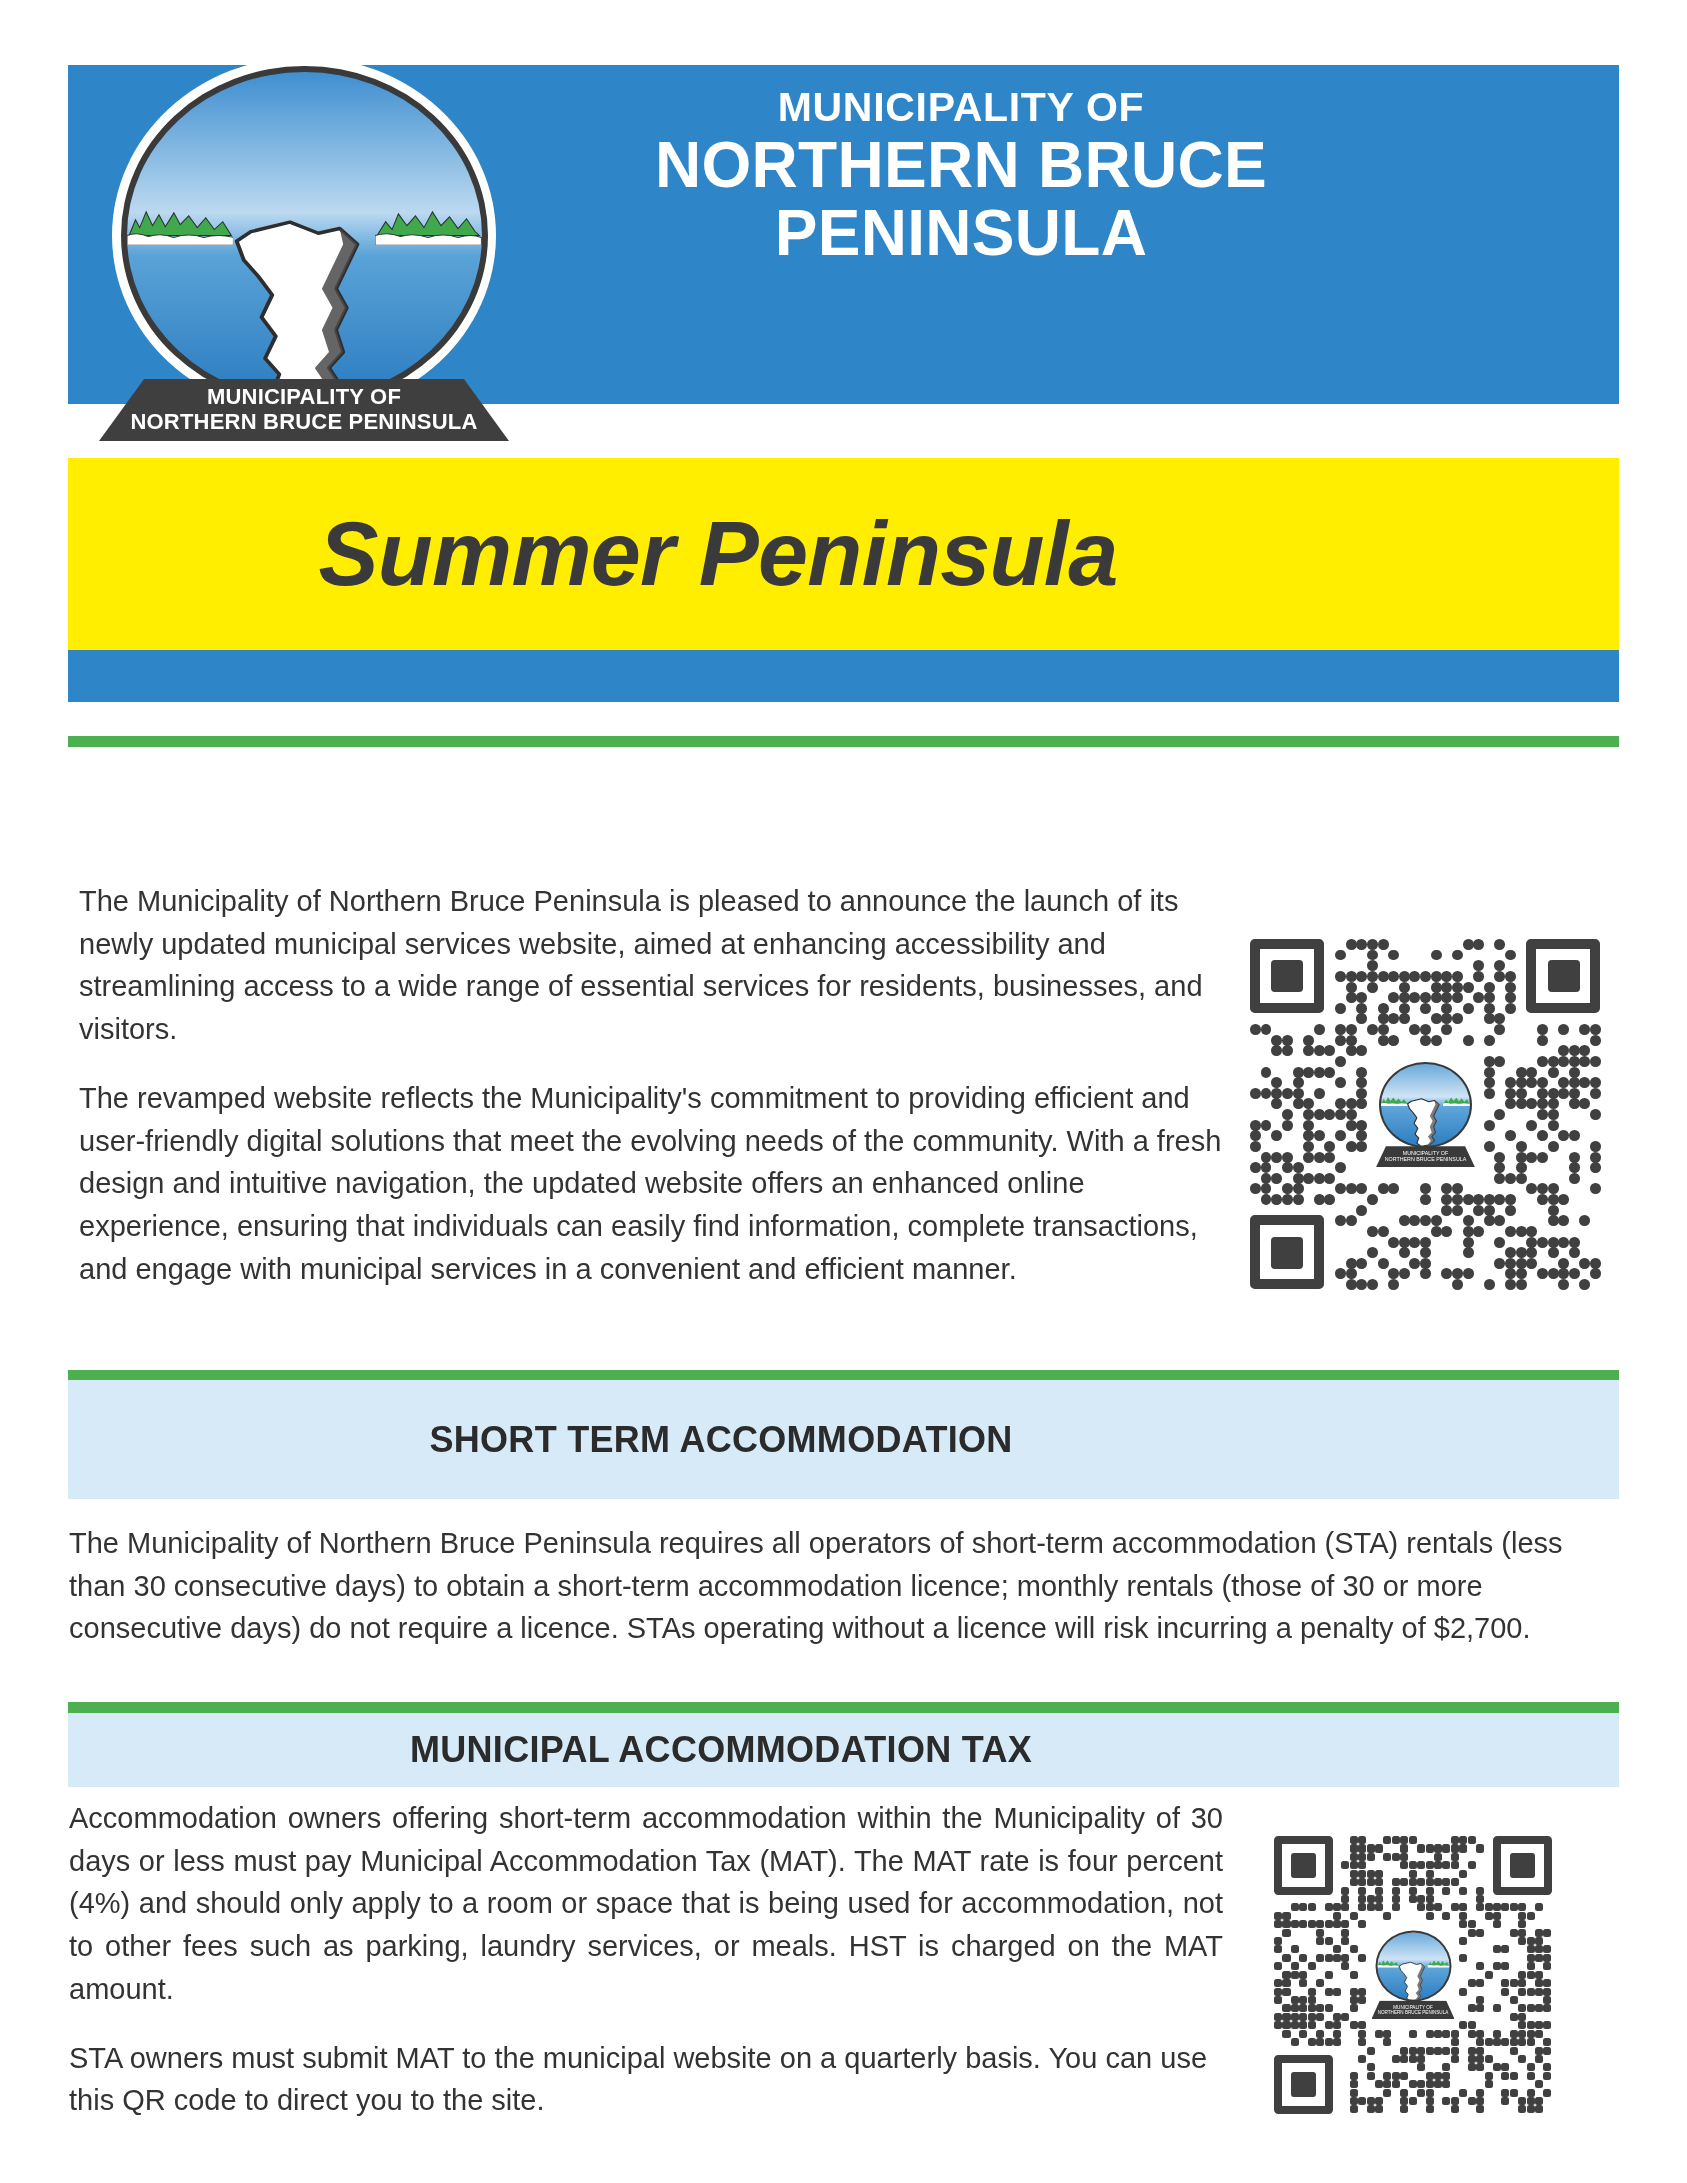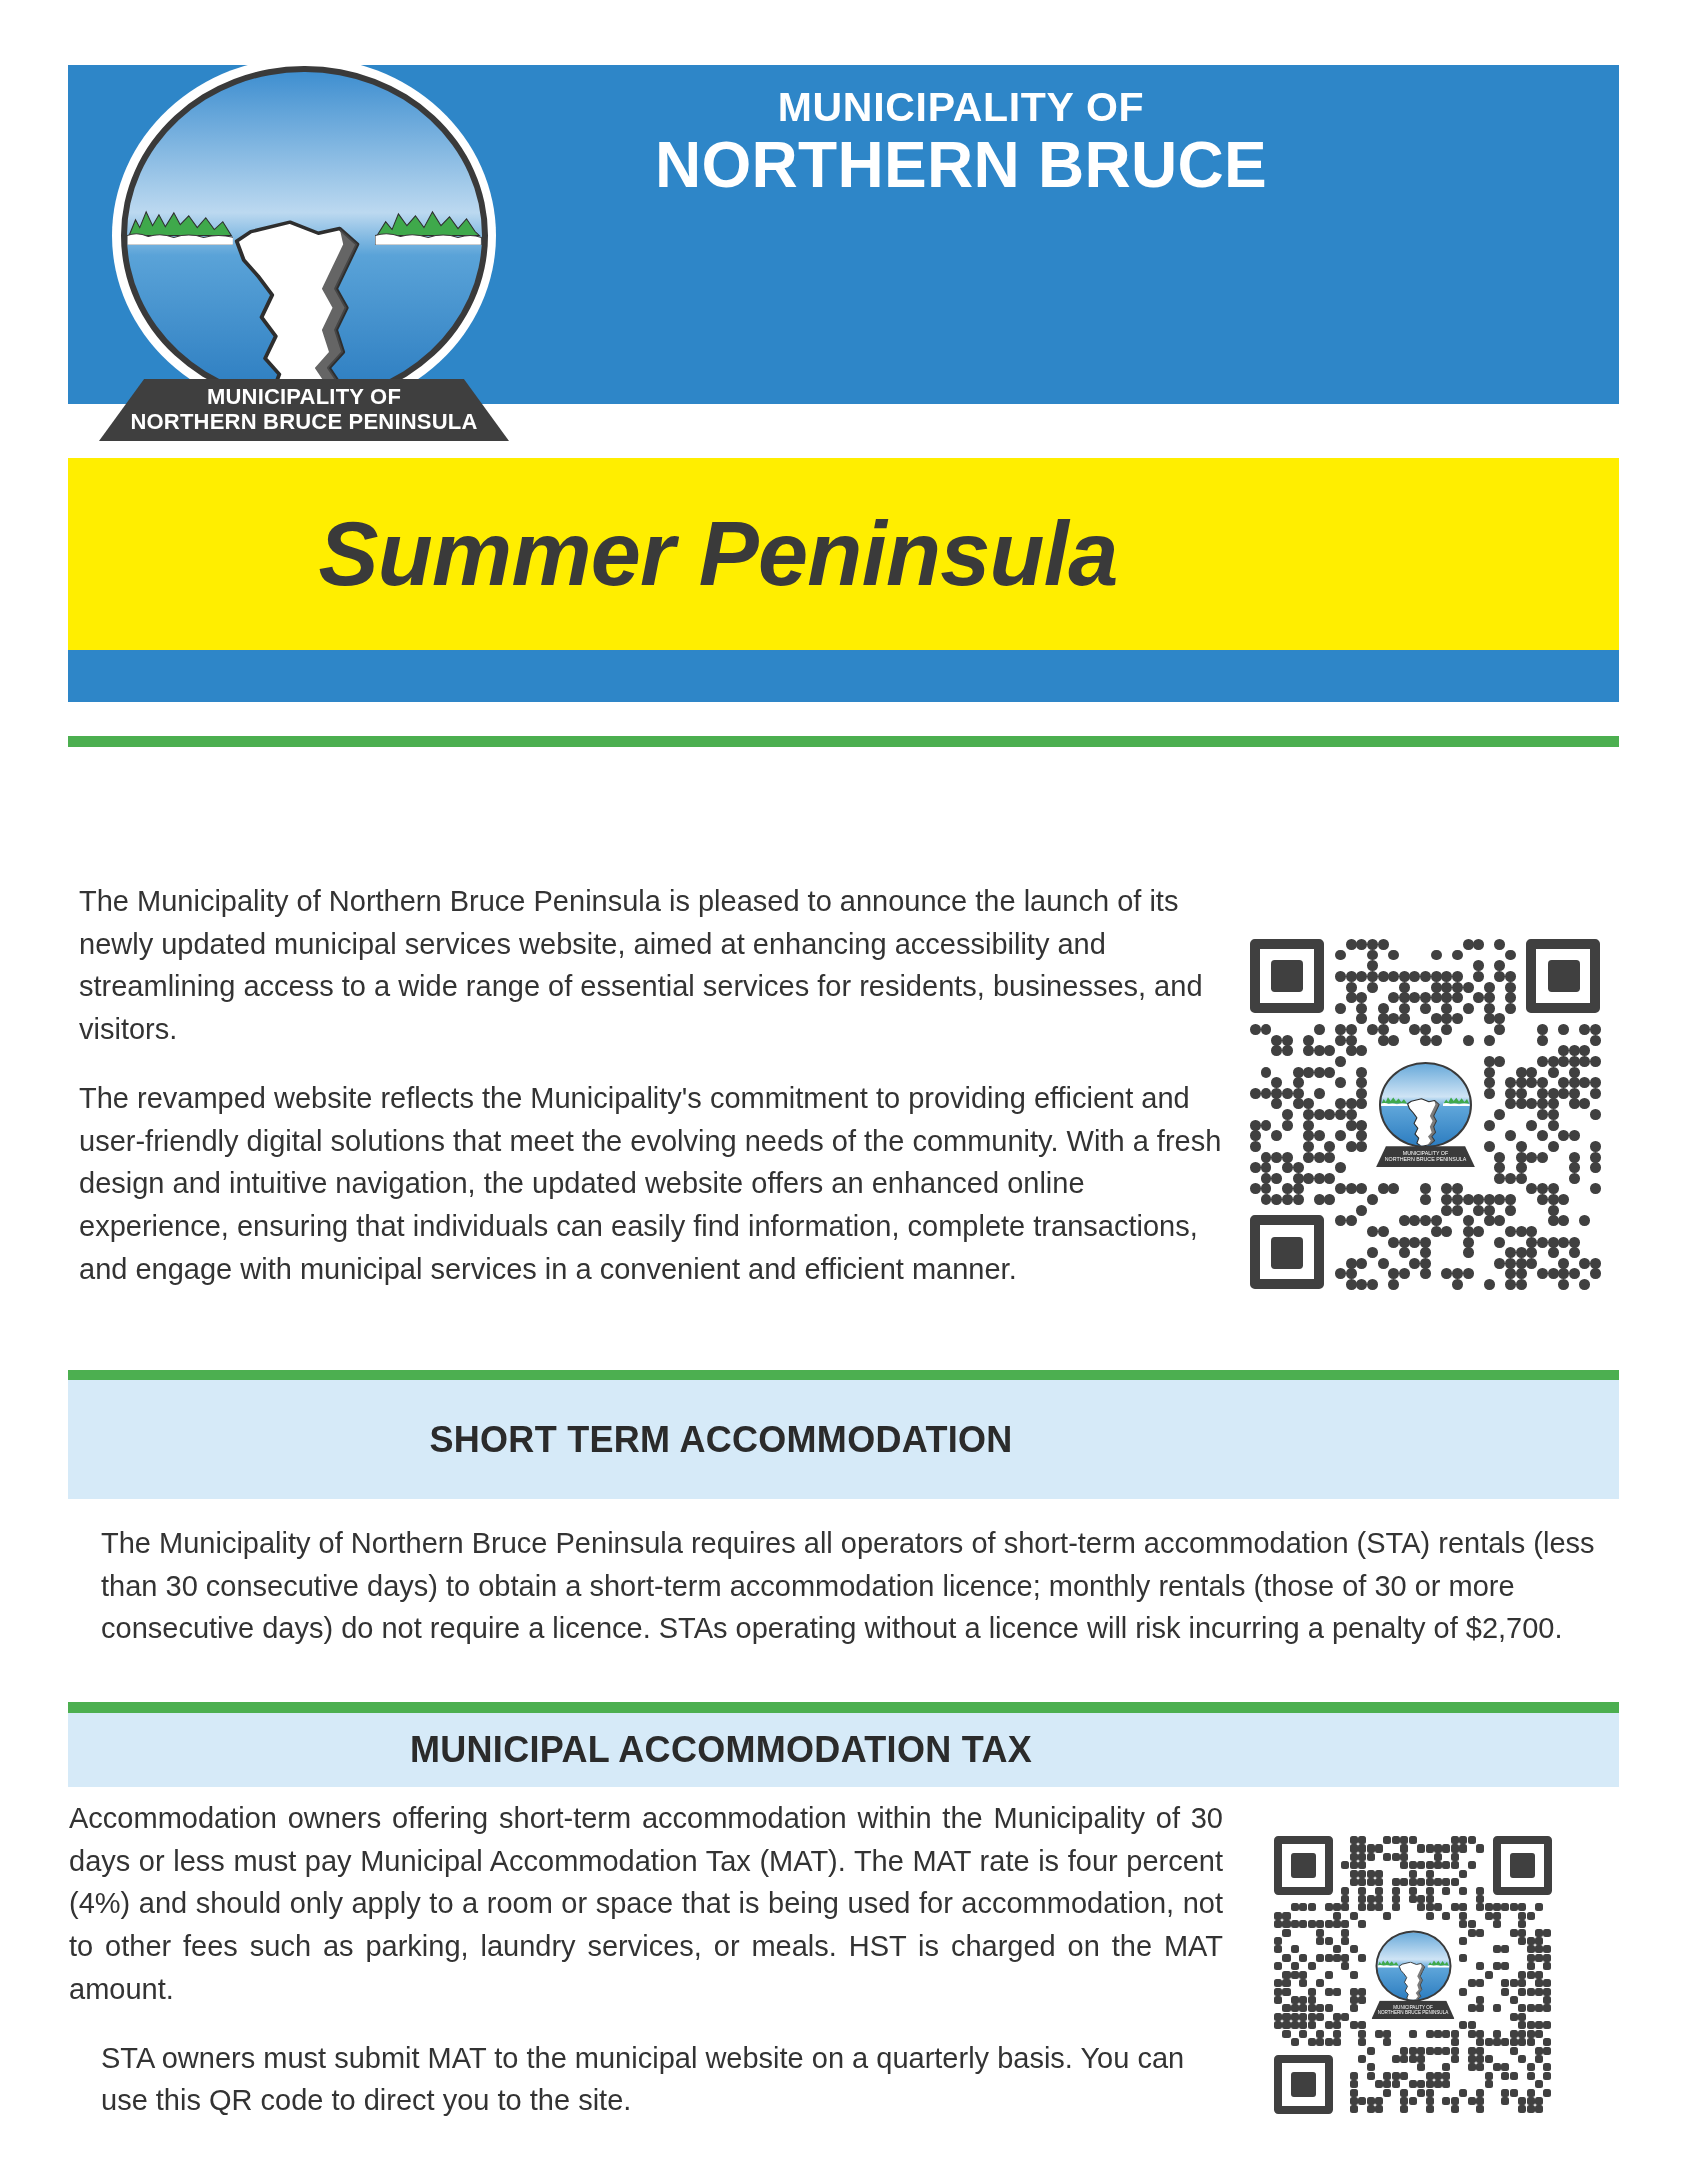--- a/index.html
+++ b/index.html
@@ -213,21 +213,21 @@
   
   .body-text {
     position: absolute;
     color: #333333;
     font-size: 29px;
     line-height: 1.47;
   }
   .body-text p + p { margin-top: 26.5px; }
   .justified { text-align: justify; }
   .justified p { text-align: justify; text-justify: inter-word; }
-  .justified p:last-child { text-align: left; margin-left: 32px; }
+  .justified p:last-child { text-align: left; }
 
   
   .qr {
     position: absolute;
     background: #ffffff;
   }
   .qr-grid {
     position: relative;
     width: 100%;
     height: 100%;
@@ -276,20 +276,21 @@
 </style>
 </head>
 <body>
 
 <div class="page">
 
   <div class="header-block">
     <div class="header-titles">
       <div class="title-small">MUNICIPALITY OF</div>
       <div class="title-big">NORTHERN BRUCE</div>
+      <div class="title-big">PENINSULA</div>
     </div>
   </div>
 
 
   <div class="logo-wrap">
     <div class="logo-oval">
       <div class="logo-oval-inner">
         <div class="isle left">
           <svg viewBox="0 0 100 40" preserveAspectRatio="none">
             <path d="M2 30 L8 14 L12 22 L18 6 L24 20 L30 9 L36 21 L44 7 L50 19 L58 10 L66 22 L74 12 L82 24 L90 16 L98 30 Z" fill="#3FA94B" stroke="#2e2e2e" stroke-width="1"></path>

